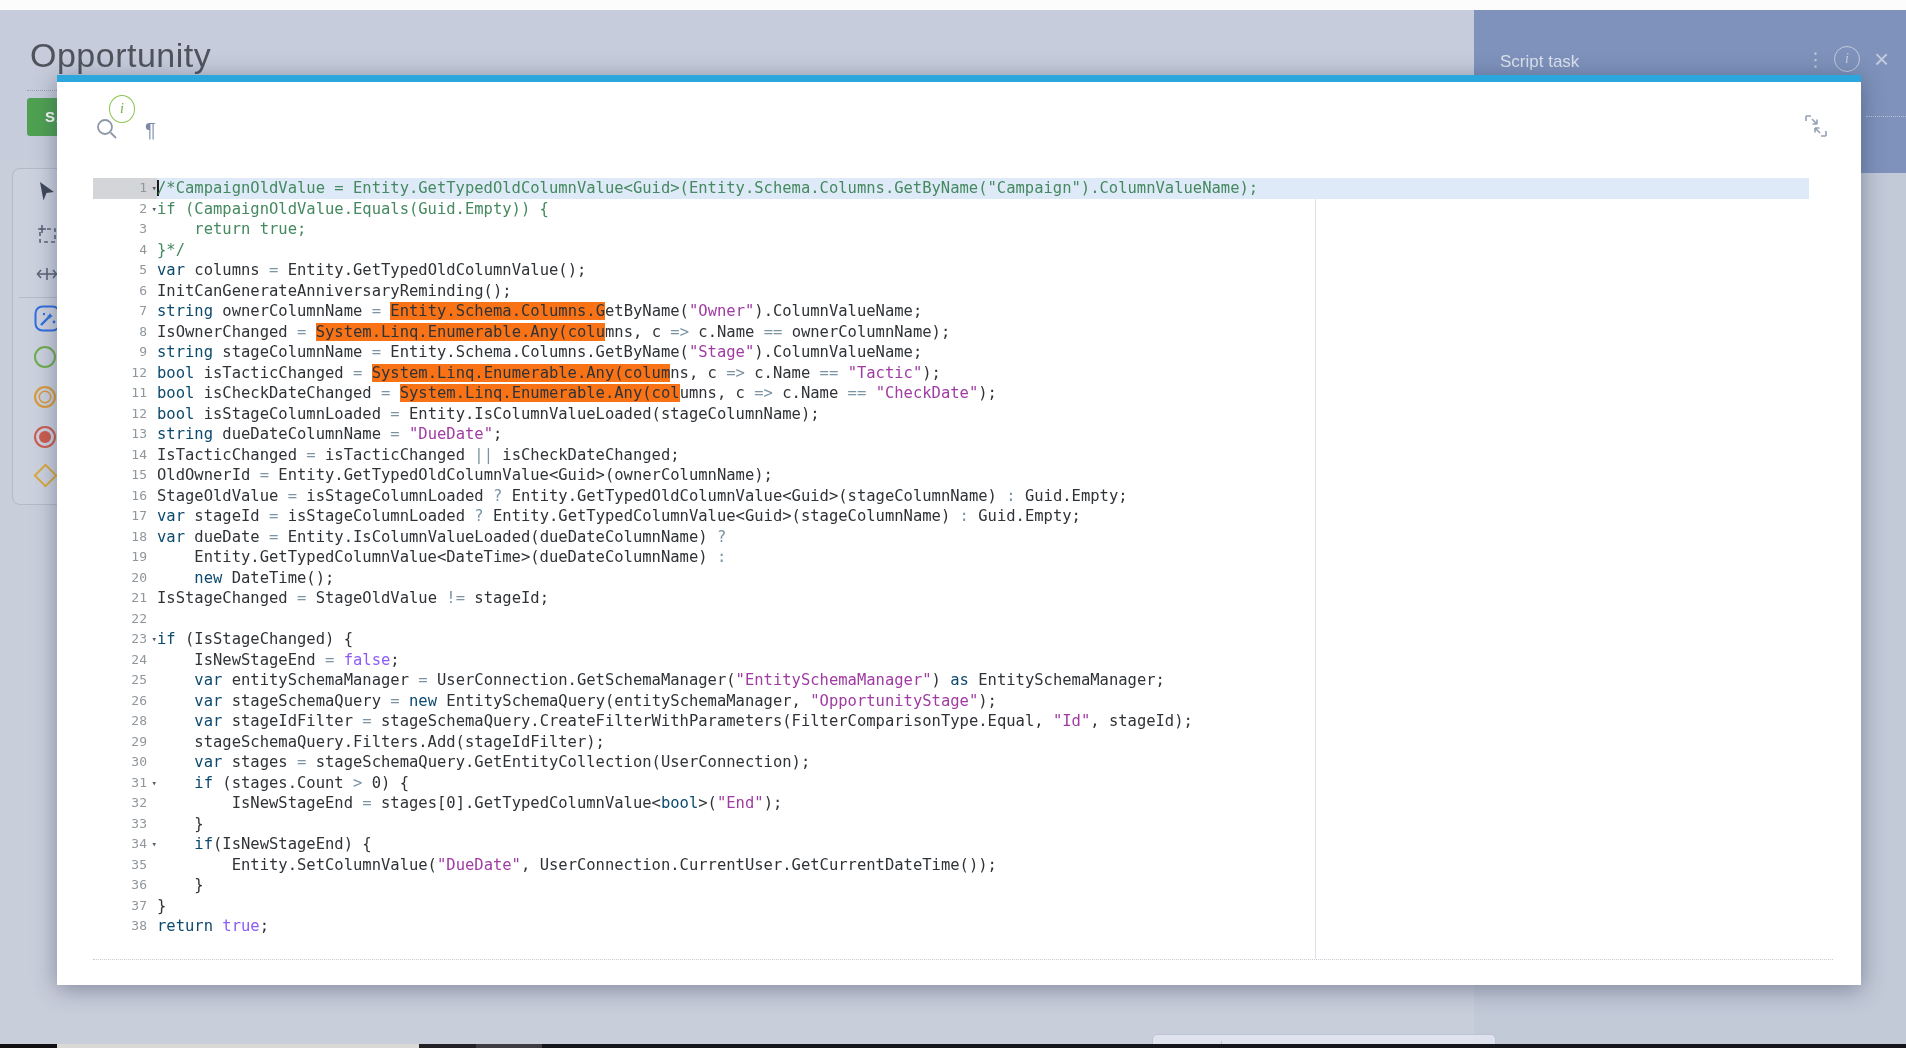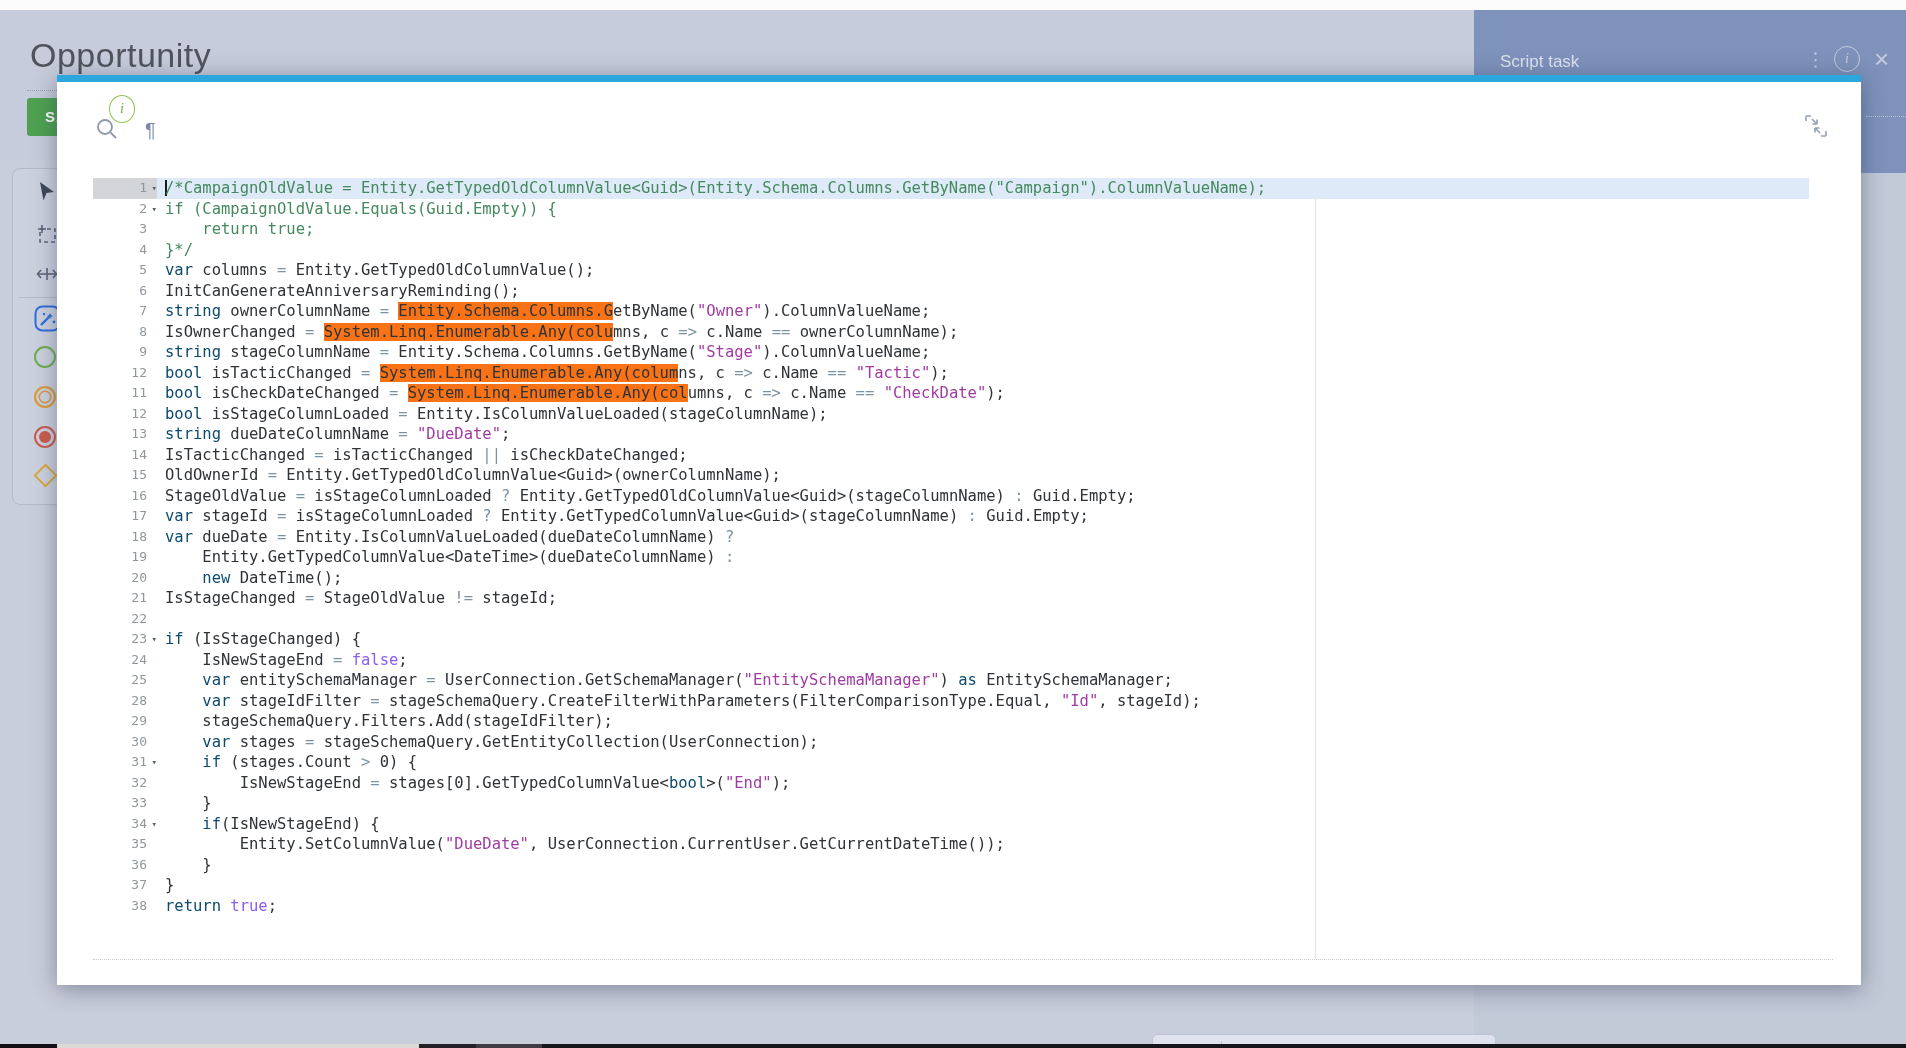--- a/index.html
+++ b/index.html
@@ -39,21 +39,21 @@
   .ed-search-icon{position:absolute;left:38px;top:42px;}
   .ed-pilcrow{position:absolute;left:88px;top:44px;font-size:20px;color:#7c8aa8;}
   .ed-collapse-icon{position:absolute;left:1748px;top:40px;}
 
   
   .code-area{position:absolute;left:36px;top:103px;width:1716px;font-family:"DejaVu Sans Mono","Liberation Mono",monospace;font-size:15.5px;color:#2f3337;}
   .row{display:flex;height:20.5px;line-height:20.5px;}
   .ln{position:relative;width:64px;text-align:right;padding-right:10px;box-sizing:border-box;font-size:13px;color:#8f969c;flex:none;}
   .ln .fold{position:absolute;right:0;top:0;font-style:normal;font-size:9px;color:#55606e;}
   .srcw{flex:1;}
-  .src{white-space:pre;padding-left:8px;}
+  .src{white-space:pre;}
   .row.sel .srcw{background:#dfeaf8;}
   .row.sel .ln{background:#d3d5d8;}
   .cursor{display:inline-block;width:1.5px;height:16px;background:#1b1b1b;vertical-align:-3px;margin-right:-1.5px;}
   .src .kw{color:#0c4a6e;}
   .src .cm{color:#44895f;}
   .src .str{color:#a03ba3;}
   .src .lit{color:#8b5cf6;}
   .src .op{color:#7b93a3;}
   .src mark{background:#f97316;color:inherit;padding:0;}
   .vert-divider{position:absolute;left:1258px;top:124px;height:760px;border-left:1px solid #dfe2e7;}
@@ -248,20 +248,24 @@
           </div>
           <div class="row">
             <span class="ln">24</span>
             <span class="srcw"><span class="src"><span>    IsNewStageEnd </span><span class="op">=</span><span> </span><span class="lit">false</span><span>;</span></span></span>
           </div>
           <div class="row">
             <span class="ln">25</span>
             <span class="srcw"><span class="src"><span>    </span><span class="kw">var</span><span> entitySchemaManager </span><span class="op">=</span><span> UserConnection.GetSchemaManager(</span><span class="str">"EntitySchemaManager"</span><span>) </span><span class="kw">as</span><span> EntitySchemaManager;</span></span></span>
           </div>
           <div class="row">
+            <span class="ln">26</span>
+            <span class="srcw"><span class="src"><span>    </span><span class="kw">var</span><span> stageSchemaQuery </span><span class="op">=</span><span> </span><span class="kw">new</span><span> EntitySchemaQuery(entitySchemaManager, </span><span class="str">"OpportunityStage"</span><span>);</span></span></span>
+          </div>
+          <div class="row">
             <span class="ln">28</span>
             <span class="srcw"><span class="src"><span>    </span><span class="kw">var</span><span> stageIdFilter </span><span class="op">=</span><span> stageSchemaQuery.CreateFilterWithParameters(FilterComparisonType.Equal, </span><span class="str">"Id"</span><span>, stageId);</span></span></span>
           </div>
           <div class="row">
             <span class="ln">29</span>
             <span class="srcw"><span class="src"><span>    stageSchemaQuery.Filters.Add(stageIdFilter);</span></span></span>
           </div>
           <div class="row">
             <span class="ln">30</span>
             <span class="srcw"><span class="src"><span>    </span><span class="kw">var</span><span> stages </span><span class="op">=</span><span> stageSchemaQuery.GetEntityCollection(UserConnection);</span></span></span>

